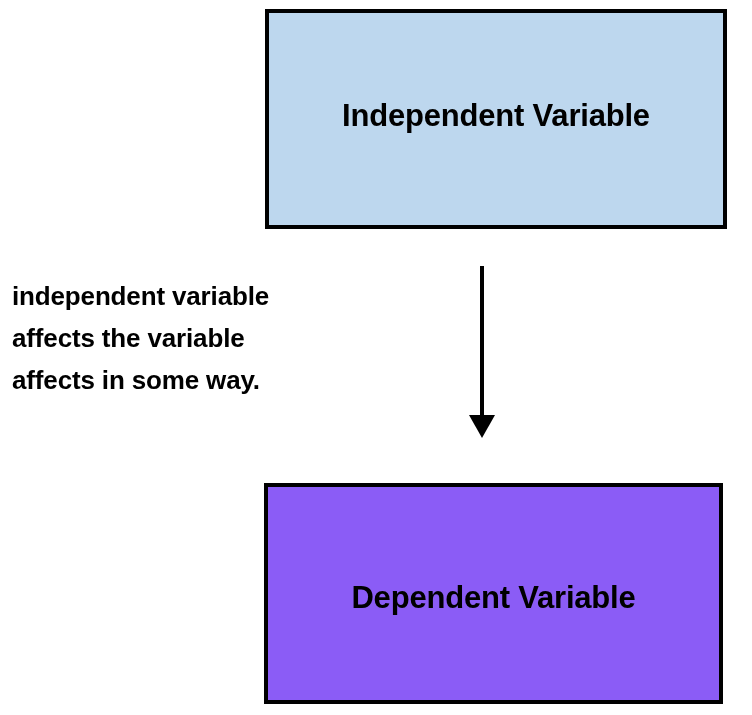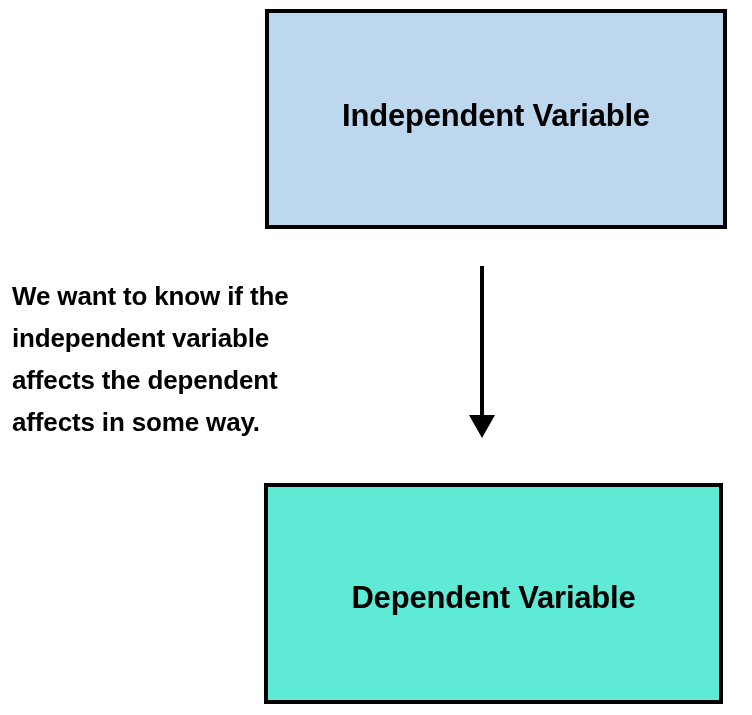--- a/index.html
+++ b/index.html
@@ -90,28 +90,27 @@
 </head>
 <body>
 
 <div id="canvas">
 
   <div class="var-box" id="independent-box" style="background: rgb(189, 215, 238); border-color: rgb(0, 0, 0);">
     <span class="box-label" style="color: rgb(0, 0, 0);">Independent Variable</span>
   </div>
 
   <div id="caption" style="color: rgb(0, 0, 0);">
-    <span class="caption-line">We want to know if the</span>
     <span class="caption-line">independent variable</span>
-    <span class="caption-line">affects the dependent</span>
+    <span class="caption-line">affects the variable</span>
     <span class="caption-line">affects in some way.</span>
   </div>
 
   <svg id="flow-arrow" viewBox="0 0 60 190" xmlns="http://www.w3.org/2000/svg">
     <line x1="27" y1="8" x2="27" y2="158" stroke="#000000" stroke-width="4"></line>
     <polygon points="27,180 14,157 40,157" fill="#000000"></polygon>
   </svg>
 
-  <div class="var-box" id="dependent-box" style="background: #5eead4; border-color: rgb(0, 0, 0);">
+  <div class="var-box" id="dependent-box" style="background: #8b5cf6; border-color: rgb(0, 0, 0);">
     <span class="box-label" style="color: rgb(0, 0, 0);">Dependent Variable</span>
   </div>
 
 </div>
 
 </body></html>

